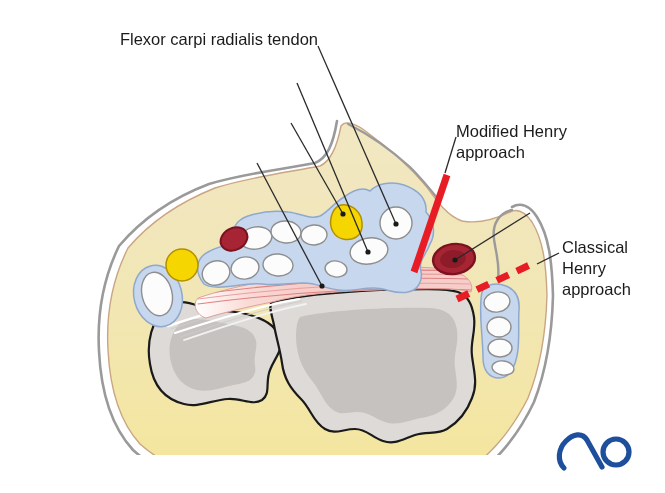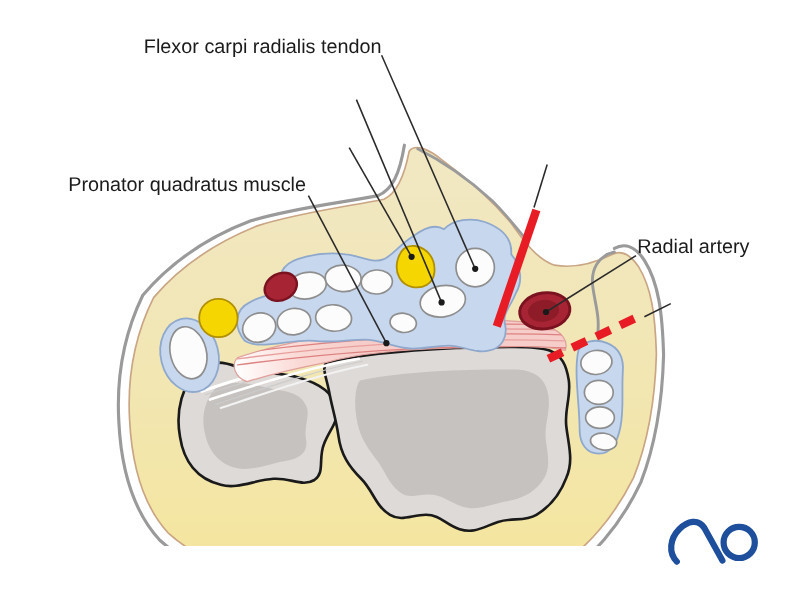--- a/index.html
+++ b/index.html
@@ -182,15 +182,15 @@
       <circle cx="455" cy="260" r="2.6"></circle>
     </g>
 
     <g fill="none" stroke-width="5.2" stroke-linecap="round" stroke="#1D4F9C">
       <path d="M 564,468 C 557,461 558,449 566,441 C 573,434 582,432 587,440 L 602,467"></path>
       <circle cx="616" cy="452" r="13"></circle>
     </g>
   </svg>
 
   <div class="label right-align lbl-fcr">Flexor carpi radialis tendon</div>
-  <div class="label right-align lbl-pronator">Pronator quadratus muscle</div>
-  <div class="label lbl-radial">Radial artery</div>
+  <div class="label wrap lbl-modified">Modified Henry approach</div>
+  <div class="label wrap lbl-classical">Classical Henry approach</div>
 </div>
 
 </body></html>

